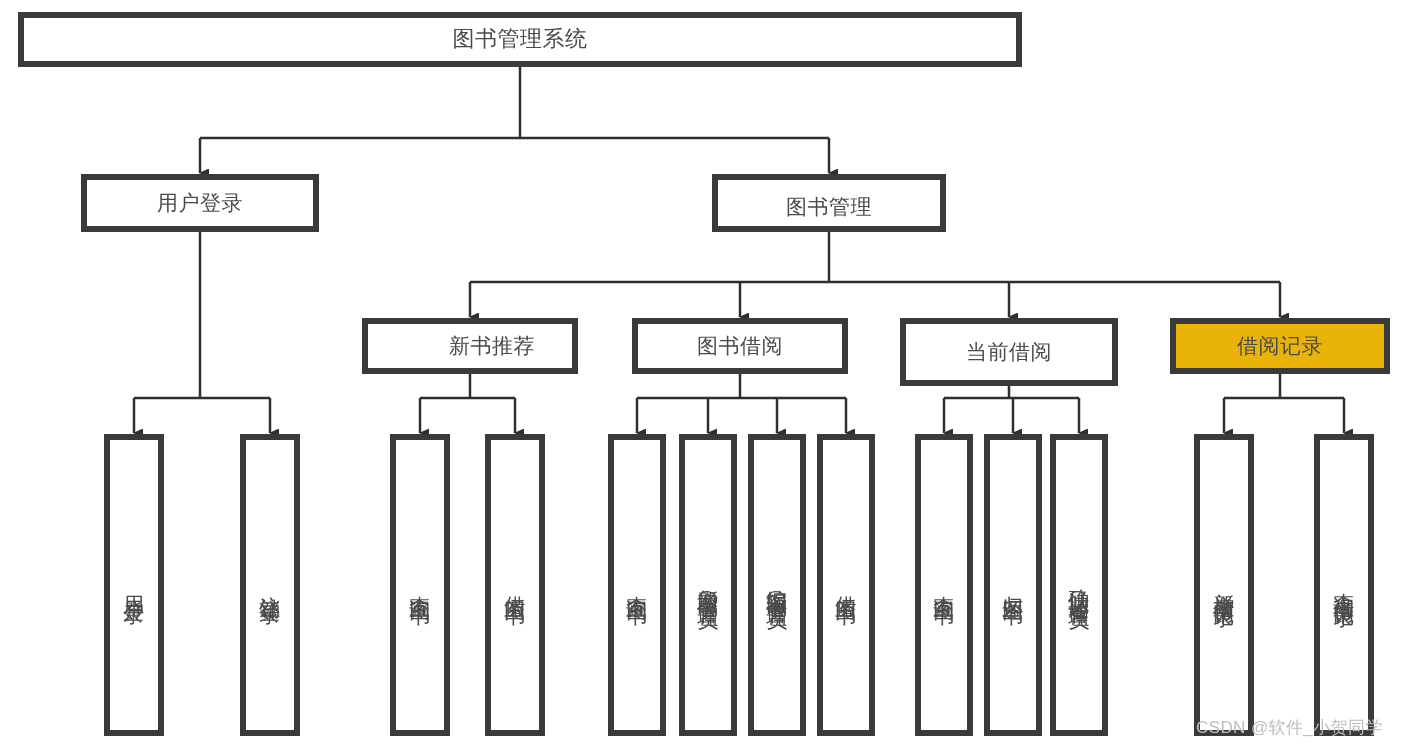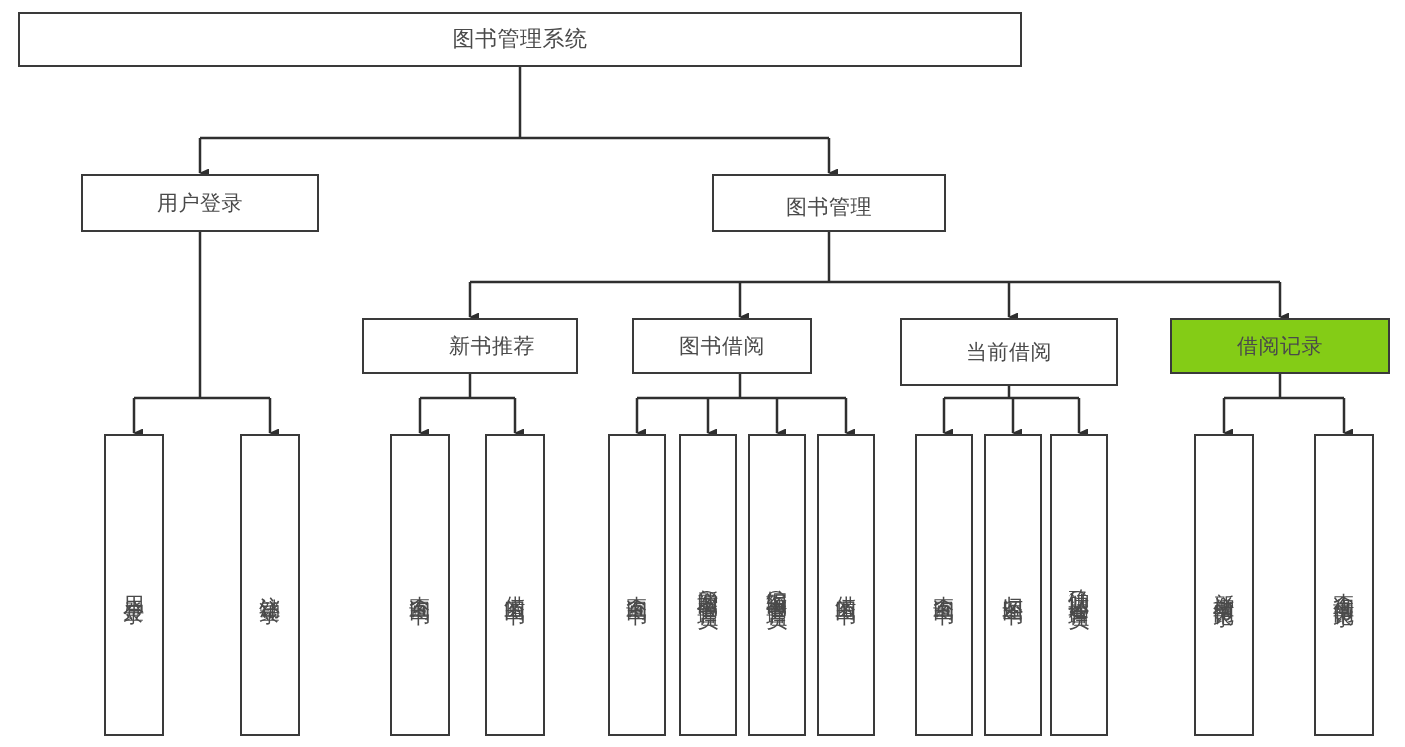--- a/index.html
+++ b/index.html
@@ -21,21 +21,21 @@
     position: absolute;
     left: 0;
     top: 0;
     width: 1405px;
     height: 747px;
   }
   .node {
     position: absolute;
     box-sizing: border-box;
     background: #ffffff;
-    border: 2px solid #84cc16;
+    border: 6px solid #84cc16;
     display: flex;
     align-items: center;
     justify-content: center;
     overflow: hidden;
   }
   .node-label {
     color: #4a4a4a;
     font-size: 21px;
     line-height: 1.12;
     letter-spacing: 0.5px;
@@ -110,27 +110,27 @@
       </div>
       <div class="node" style="left: 81px; top: 174px; width: 238px; height: 58px; border-color: rgb(58, 58, 58); background: rgb(255, 255, 255);">
         <span class="node-label" style="color: rgb(74, 74, 74);">用户登录</span>
       </div>
       <div class="node" style="left: 712px; top: 174px; width: 234px; height: 58px; border-color: rgb(58, 58, 58); background: rgb(255, 255, 255);">
         <span class="node-label" style="color: rgb(74, 74, 74); margin-top: 8px;">图书管理</span>
       </div>
       <div class="node" style="left: 362px; top: 318px; width: 216px; height: 56px; border-color: rgb(58, 58, 58); background: rgb(255, 255, 255); padding-left: 44px;">
         <span class="node-label" style="color: rgb(74, 74, 74);">新书推荐</span>
       </div>
-      <div class="node" style="left: 632px; top: 318px; width: 180px; height: 56px; border-color: rgb(58, 58, 58); background: rgb(255, 255, 255);">
+      <div class="node" style="left: 632px; top: 318px; width: 216px; height: 56px; border-color: rgb(58, 58, 58); background: rgb(255, 255, 255);">
         <span class="node-label" style="color: rgb(74, 74, 74);">图书借阅</span>
       </div>
       <div class="node" style="left: 900px; top: 318px; width: 218px; height: 68px; border-color: rgb(58, 58, 58); background: rgb(255, 255, 255);">
         <span class="node-label" style="color: rgb(74, 74, 74);">当前借阅</span>
       </div>
-      <div class="node" style="left: 1170px; top: 318px; width: 220px; height: 56px; border-color: rgb(58, 58, 58); background: #84cc16;">
+      <div class="node" style="left: 1170px; top: 318px; width: 220px; height: 56px; border-color: rgb(58, 58, 58); background: #eab308;">
         <span class="node-label" style="color: rgb(74, 74, 74);">借阅记录</span>
       </div>
       <div class="node vertical" style="left: 104px; top: 434px; width: 60px; height: 302px; border-color: rgb(58, 58, 58); background: rgb(255, 255, 255);">
         <span class="node-label" style="color: rgb(74, 74, 74);">用户登录</span>
       </div>
       <div class="node vertical" style="left: 240px; top: 434px; width: 60px; height: 302px; border-color: rgb(58, 58, 58); background: rgb(255, 255, 255);">
         <span class="node-label" style="color: rgb(74, 74, 74);">注销登录</span>
       </div>
       <div class="node vertical" style="left: 390px; top: 434px; width: 60px; height: 302px; border-color: rgb(58, 58, 58); background: rgb(255, 255, 255);">
         <span class="node-label" style="color: rgb(74, 74, 74);">查询图书</span>
@@ -159,13 +159,14 @@
       <div class="node vertical" style="left: 1050px; top: 434px; width: 58px; height: 302px; border-color: rgb(58, 58, 58); background: rgb(255, 255, 255);">
         <span class="node-label" style="color: rgb(74, 74, 74);">确认归还（管理员）</span>
       </div>
       <div class="node vertical" style="left: 1194px; top: 434px; width: 60px; height: 302px; border-color: rgb(58, 58, 58); background: rgb(255, 255, 255);">
         <span class="node-label" style="color: rgb(74, 74, 74);">新增借阅记录</span>
       </div>
       <div class="node vertical" style="left: 1314px; top: 434px; width: 60px; height: 302px; border-color: rgb(58, 58, 58); background: rgb(255, 255, 255);">
         <span class="node-label" style="color: rgb(74, 74, 74);">查询借阅记录</span>
       </div>
     </div>
+  <div class="watermark" style="left: 1196px; top: 716px; color: rgb(189, 189, 189);">CSDN @软件_小贺同学</div>
 </div>
 
 </body></html>

